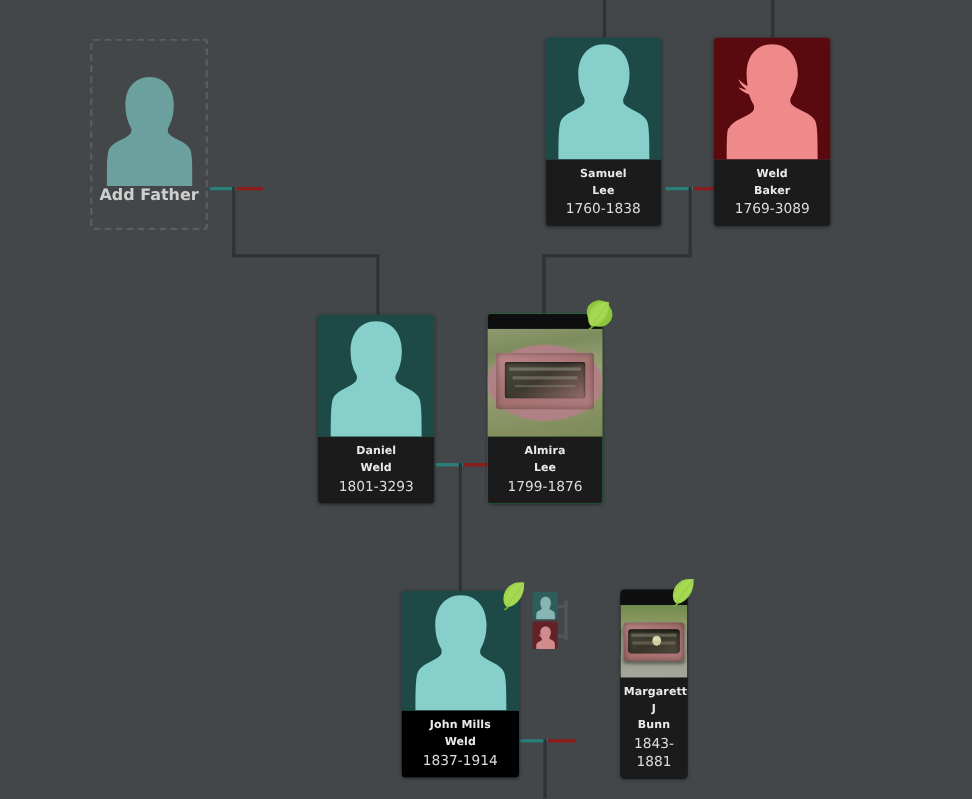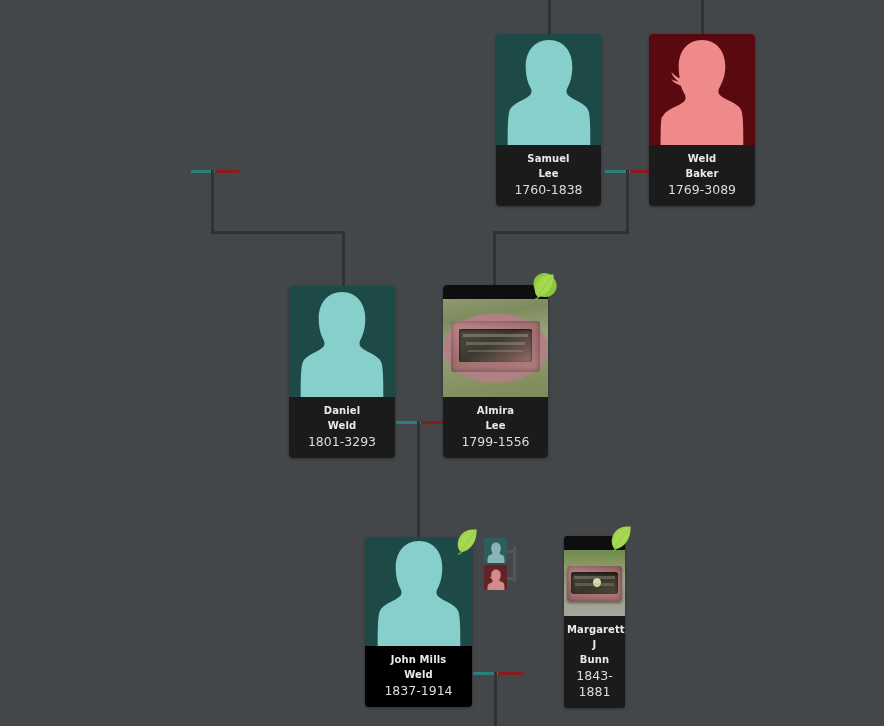--- a/index.html
+++ b/index.html
@@ -100,20 +100,29 @@
   <div class="line v" style="left:417px;top:421px;height:117px;"></div>
 
   <div class="mline m" style="left:473px;top:672px;width:25px;"></div>
   <div class="mline f" style="left:498px;top:672px;width:25px;"></div>
   <div class="line v" style="left:494px;top:672px;height:54px;"></div>
 
   <div class="line h" style="left:506px;top:550px;width:10px;background:#52565b;"></div>
   <div class="line h" style="left:506px;top:577px;width:10px;background:#52565b;"></div>
   <div class="line v" style="left:513px;top:546px;height:36px;background:#52565b;"></div>
 
+  <div class="addcard" style="left:80px;top:33px;width:111px;height:178px;">
+    <div class="dash"></div>
+    <div class="sil-wrap">
+      <svg class="sil" width="78" height="101" viewBox="0 0 78 101">
+        <path fill="#6ba09e" d="M39 2C25 2 17 13 17 27c0 9 2 15 4 19 2 3 2 6 0 8-5 5-16 7-19 14C0 73 0 86 0 101h78c0-15 0-28-2-33-3-7-14-9-19-14-2-2-2-5 0-8 2-4 4-10 4-19C61 13 53 2 39 2z"></path>
+      </svg>
+    </div>
+    <div class="addlabel" style="top:135px;">Add Father</div>
+  </div>
 
 
   <div class="card" style="left:496px;top:34px;width:105px;height:172px;">
     <div class="inner">
       <div class="photo male">
         <svg class="sil" width="85" height="107" viewBox="0 0 78 101">
           <path fill="#86cfcb" d="M39 2C25 2 17 13 17 27c0 9 2 15 4 19 2 3 2 6 0 8-5 5-16 7-19 14C0 73 0 86 0 101h78c0-15 0-28-2-33-3-7-14-9-19-14-2-2-2-5 0-8 2-4 4-10 4-19C61 13 53 2 39 2z"></path>
         </svg>
       </div>
       <div class="namebar">
@@ -169,21 +178,21 @@
                       background:linear-gradient(150deg,#4e4a40,#3c392f 45%,#56514440);
                       box-shadow:inset 0 1px 3px rgba(0,0,0,.65);"></div>
           <div style="position:absolute;left:19%;top:36%;right:19%;height:3px;background:rgba(170,165,150,.45);"></div>
           <div style="position:absolute;left:22%;top:44%;right:22%;height:3px;background:rgba(170,165,150,.38);"></div>
           <div style="position:absolute;left:24%;top:52%;right:24%;height:2px;background:rgba(170,165,150,.3);"></div>
         </div>
       </div>
       <div class="namebar">
         <div class="nm">Almira</div>
         <div class="nm">Lee</div>
-        <div class="dt">1799-1556</div>
+        <div class="dt">1799-1876</div>
       </div>
     </div>
     <svg class="leaf" viewBox="0 0 32 32" style="left:87px;top:-15px;">
       <g transform="rotate(-28 16 16)">
         <path d="M16 2C7 2 3 9 3 17c0 7 5 13 13 13s13-6 13-13C29 9 25 2 16 2z" fill="#8cc63f" transform="scale(.92) translate(1.4 1.4)"></path>
       </g>
       <path d="M25 5C13 3 5 11 5 21c0 4 2 7 4 8 7-1 17-9 16-24z" fill="#9fd34a"></path>
       <path d="M25 5C20 12 14 20 8 28" stroke="#6fae2e" stroke-width="1.3" fill="none"></path>
       <path d="M9 29c-1 1-2 2-3 2" stroke="#6fae2e" stroke-width="1.6" fill="none" stroke-linecap="round"></path>
       <path d="M25 5C19 5 12 9 9 15c-2 4-3 9-1 13 8-2 17-10 17-23z" fill="#a8d955" opacity=".75"></path>

